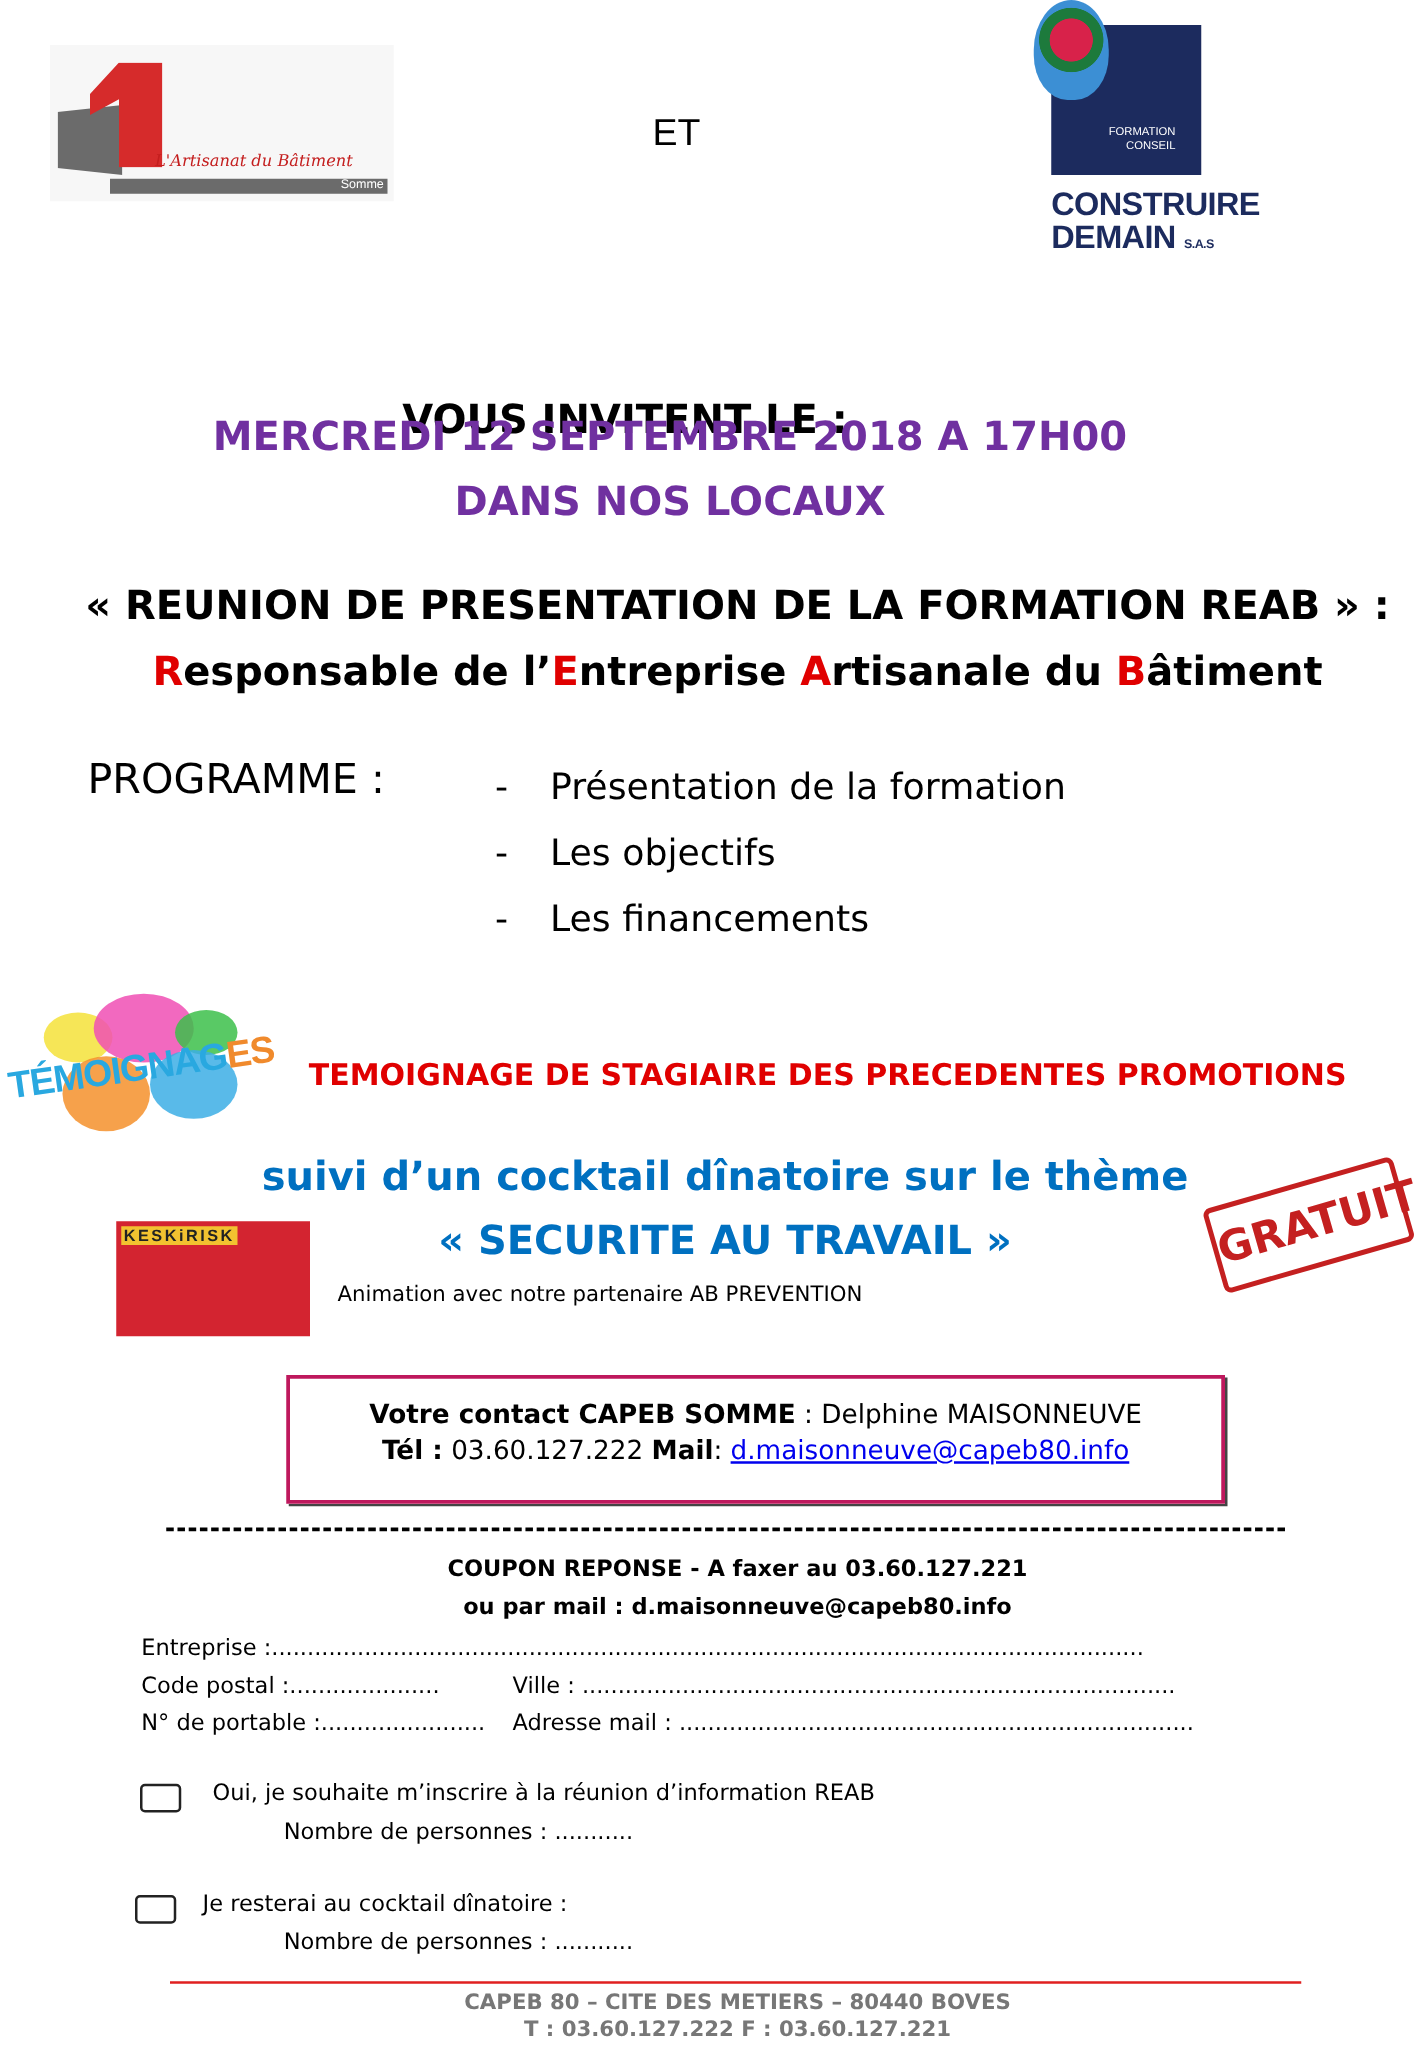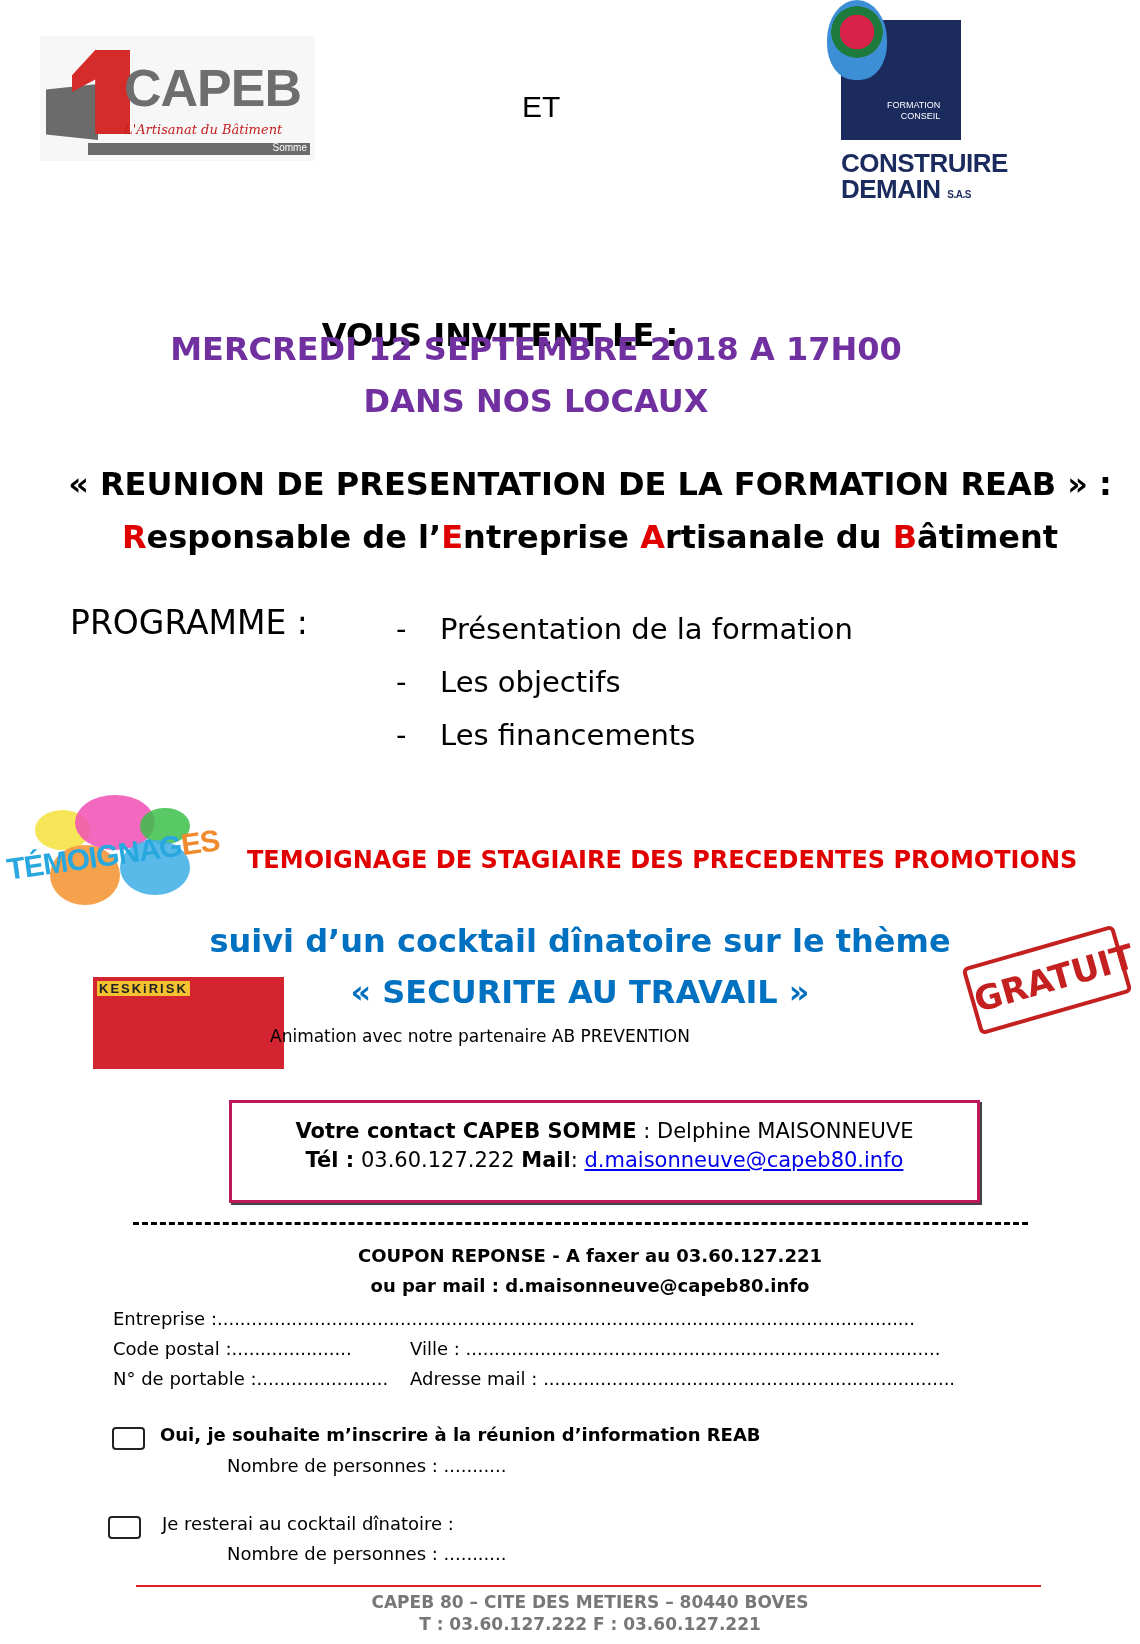--- a/index.html
+++ b/index.html
@@ -30,21 +30,21 @@
   .red{color:#e00000;}
   .prog-label{left:70px;top:603px;font-size:33px;}
   .prog-list{left:396px;top:603px;font-size:29px;line-height:53px;}
   .prog-list .dash{display:inline-block;width:44px;}
   #temo-logo{left:0;top:790px;width:235px;height:125px;}
   .bub{position:absolute;border-radius:50%;opacity:.85;}
   #temo-logo .t{position:absolute;left:6px;top:48px;font-size:30px;font-weight:900;color:#29a8e0;transform:rotate(-8deg);letter-spacing:-1px;}
   #temo-logo .t span{color:#f08a2c;}
   .temo-text{left:247px;top:846px;font-size:24px;font-weight:bold;color:#e00000;}
   .cocktail{left:0;width:1160px;font-size:32px;font-weight:bold;color:#0070c0;}
-  #keskrisk{left:93px;top:977px;width:155px;height:92px;background:#d32430;padding-left:36px;}
+  #keskrisk{left:93px;top:977px;width:155px;height:92px;background:#d32430;}
   #keskrisk .k{position:absolute;left:4px;top:4px;font-size:13px;font-weight:bold;color:#222;letter-spacing:2px;background:#f2c230;padding:0 2px;}
   .anim{left:270px;top:1026px;font-size:17px;}
   #gratuit{left:968px;top:945px;width:150px;height:62px;border:4px solid #c42020;border-radius:6px;transform:rotate(-16deg);color:#c42020;font-size:34px;font-weight:900;text-align:center;line-height:62px;font-family:"DejaVu Sans",sans-serif;}
   #contact-box{left:229px;top:1100px;width:745px;height:97px;border:3px solid #be185d;box-shadow:2px 2px 0 #444;}
   #contact-box .l1{position:absolute;left:0;width:100%;top:16px;text-align:center;font-size:21px;font-family:"DejaVu Sans",sans-serif;}
   #contact-box .l2{position:absolute;left:0;width:100%;top:45px;text-align:center;font-size:21px;font-family:"DejaVu Sans",sans-serif;}
   #contact-box a{color:#0000ee;text-decoration:underline;}
   .dashline{left:133px;top:1222px;width:895px;border-top:3px dashed #000;}
   .coupon1{left:0;width:1180px;top:1245px;font-size:18px;font-weight:bold;}
   .coupon2{left:0;width:1180px;top:1275px;font-size:18px;font-weight:bold;}
@@ -52,21 +52,20 @@
   .chk{position:absolute;width:29px;height:19px;border:2px solid #222;border-radius:4px;}
   .redline{left:136px;top:1585px;width:905px;border-top:2px solid #e02020;}
   .footer{left:0;width:1180px;font-size:17px;font-weight:bold;color:#777;}
 </style>
 </head>
 <body>
 
 <div id="capeb-logo" class="abs">
   <div class="cube-grey"></div>
   <div class="cube-red"></div>
-  <div class="word">CAPEB</div>
   <div class="tag">L'Artisanat du Bâtiment</div>
   <div class="bar"></div>
   <div class="somme">Somme</div>
 </div>
 
 <div id="et" class="abs">ET</div>
 
 <div id="cd-logo" class="abs">
   <div class="sq"></div>
   <div class="balloon"></div>
@@ -123,21 +122,21 @@
 <div class="abs center coupon1 cal">COUPON REPONSE - A faxer au 03.60.127.221</div>
 <div class="abs center coupon2 cal">ou par mail : d.maisonneuve@capeb80.info</div>
 
 <div class="abs form-line cal" style="left:113px;top:1308px;">Entreprise :..........................................................................................................................</div>
 <div class="abs form-line cal" style="left:113px;top:1338px;">Code postal :.....................</div>
 <div class="abs form-line cal" style="left:410px;top:1338px;text-align:center;">Ville : ...................................................................................</div>
 <div class="abs form-line cal" style="left:113px;top:1368px;">N° de portable :.......................</div>
 <div class="abs form-line cal" style="left:410px;top:1368px;">Adresse mail : ........................................................................</div>
 
 <div class="chk" style="left:112px;top:1427px;"></div>
-<div class="abs form-line cal" style="left:160px;top:1424px;font-weight:bold;">Oui, je souhaite m’inscrire à la réunion d’information REAB</div>
+<div class="abs form-line cal" style="left:170px;top:1424px;">Oui, je souhaite m’inscrire à la réunion d’information REAB</div>
 <div class="abs form-line cal" style="left:227px;top:1455px;">Nombre de personnes : ...........</div>
 
 <div class="chk" style="left:108px;top:1516px;"></div>
 <div class="abs form-line cal" style="left:162px;top:1513px;">Je resterai au cocktail dînatoire :</div>
 <div class="abs form-line cal" style="left:227px;top:1543px;">Nombre de personnes : ...........</div>
 
 <div class="abs redline"></div>
 <div class="abs center footer cal" style="top:1592px;">CAPEB 80 – CITE DES METIERS – 80440 BOVES</div>
 <div class="abs center footer cal" style="top:1614px;">T : 03.60.127.222 F : 03.60.127.221</div>
 

